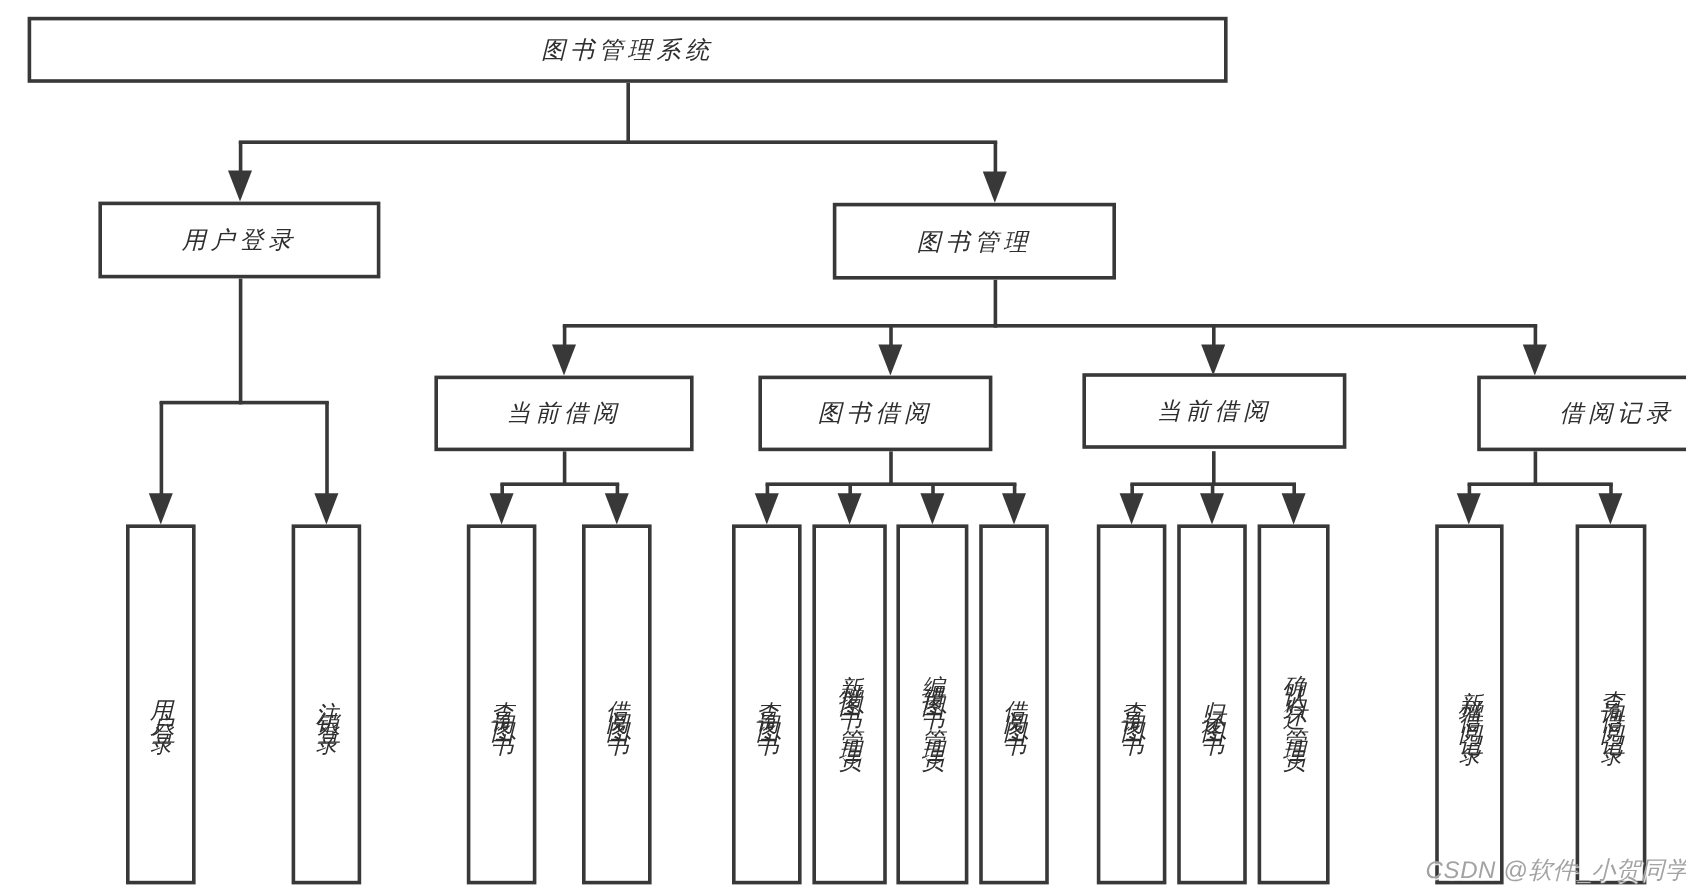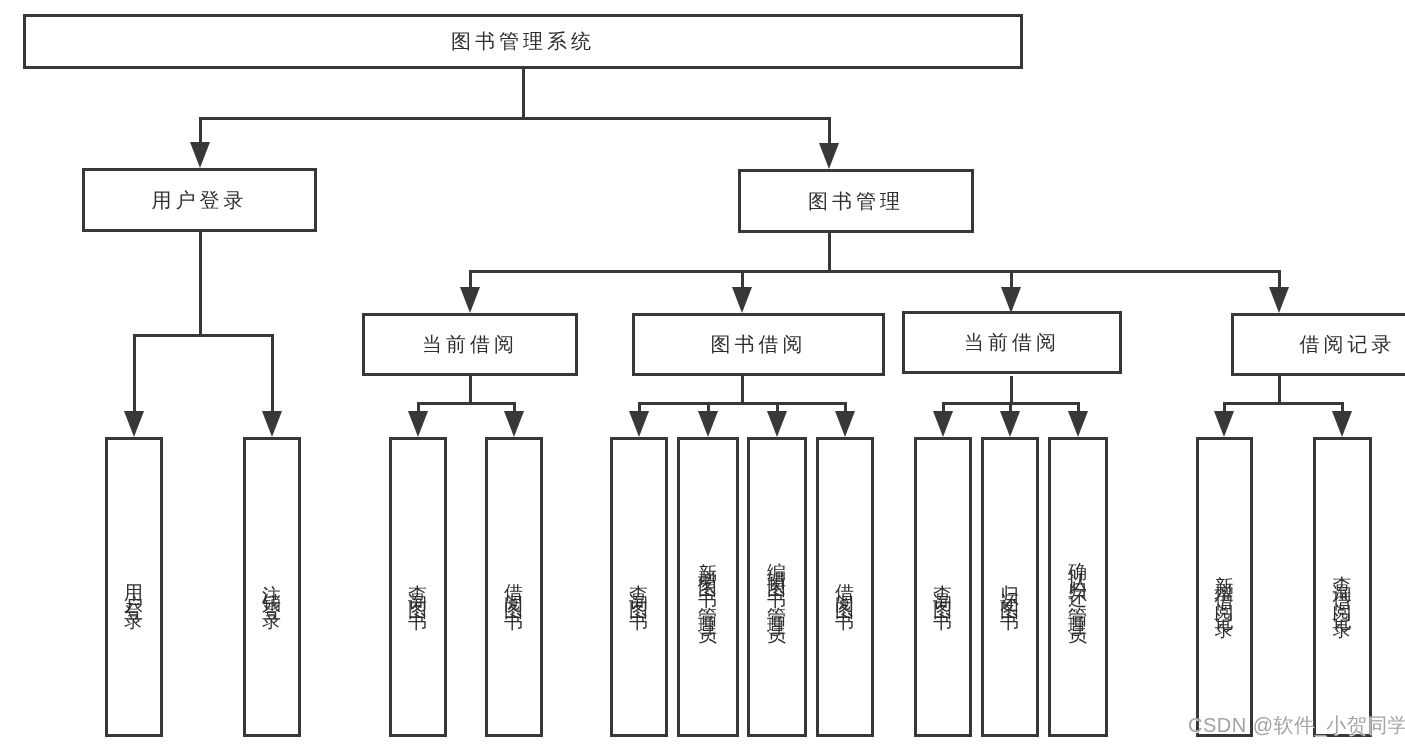--- a/index.html
+++ b/index.html
@@ -1,18 +1,18 @@
 <!DOCTYPE html>
 <html lang="zh" style="--line: #383838; --text: #2e2e2e; --bg: #ffffff; --wm: #a3a3a3;"><head>
 <meta charset="utf-8">
 <title>图书管理系统</title>
 <style>
   html,body{margin:0;padding:0;background:#fff;}
   body{font-family:"Liberation Sans","DejaVu Sans",sans-serif;}
-  .canvas{position:relative;width:1405px;height:747px;background:var(--bg,#fff);overflow:hidden;}
+  .canvas{position:relative;width:1405px;height:747px;background:var(--bg,#fff);overflow:hidden;font-style:italic;}
   
   .node{position:absolute;box-sizing:border-box;border:3px solid var(--line,#383838);
         background:#fff;display:flex;align-items:center;justify-content:center;
         color:var(--text,#2e2e2e);z-index:2;}
   .nh{font-size:20px;letter-spacing:4px;white-space:nowrap;}
   .nv{writing-mode:vertical-rl;text-orientation:mixed;font-size:19px;letter-spacing:9px;line-height:1;}
   
   .edge{position:absolute;background:var(--line,#383838);z-index:1;}
   .ah{position:absolute;width:0;height:0;border-left:10px solid transparent;
       border-right:10px solid transparent;border-top:26px solid var(--line,#383838);z-index:1;}
@@ -21,24 +21,24 @@
              color:var(--wm,#a3a3a3);text-shadow:1px 1px 1px #ffffff;white-space:nowrap;z-index:5;}
 </style>
 </head>
 <body>
 
 <div class="canvas">
 
   <div class="node nh" style="left:23px;top:14px;width:1000px;height:55px">图书管理系统</div>
 
   <div class="node nh" style="left:82px;top:168px;width:235px;height:64px">用户登录</div>
-  <div class="node nh" style="left:738px;top:169px;width:236px;height:64px">图书管理</div>
+  <div class="node nh" style="left:694px;top:169px;width:236px;height:64px">图书管理</div>
 
   <div class="node nh" style="left:362px;top:313px;width:216px;height:63px">当前借阅</div>
-  <div class="node nh" style="left:632px;top:313px;width:253px;height:63px">图书借阅</div>
+  <div class="node nh" style="left:632px;top:313px;width:195px;height:63px">图书借阅</div>
   <div class="node nh" style="left:902px;top:311px;width:220px;height:63px">当前借阅</div>
   <div class="node nh" style="left:1231px;top:313px;width:233px;height:63px">借阅记录</div>
 
   <div class="node nv" style="left:105px;top:437px;width:58px;height:300px">用户登录</div>
   <div class="node nv" style="left:243px;top:437px;width:58px;height:300px">注销登录</div>
 
   <div class="node nv" style="left:389px;top:437px;width:58px;height:300px">查询图书</div>
   <div class="node nv" style="left:485px;top:437px;width:58px;height:300px">借阅图书</div>
 
   <div class="node nv" style="left:610px;top:437px;width:58px;height:300px">查询图书</div>

